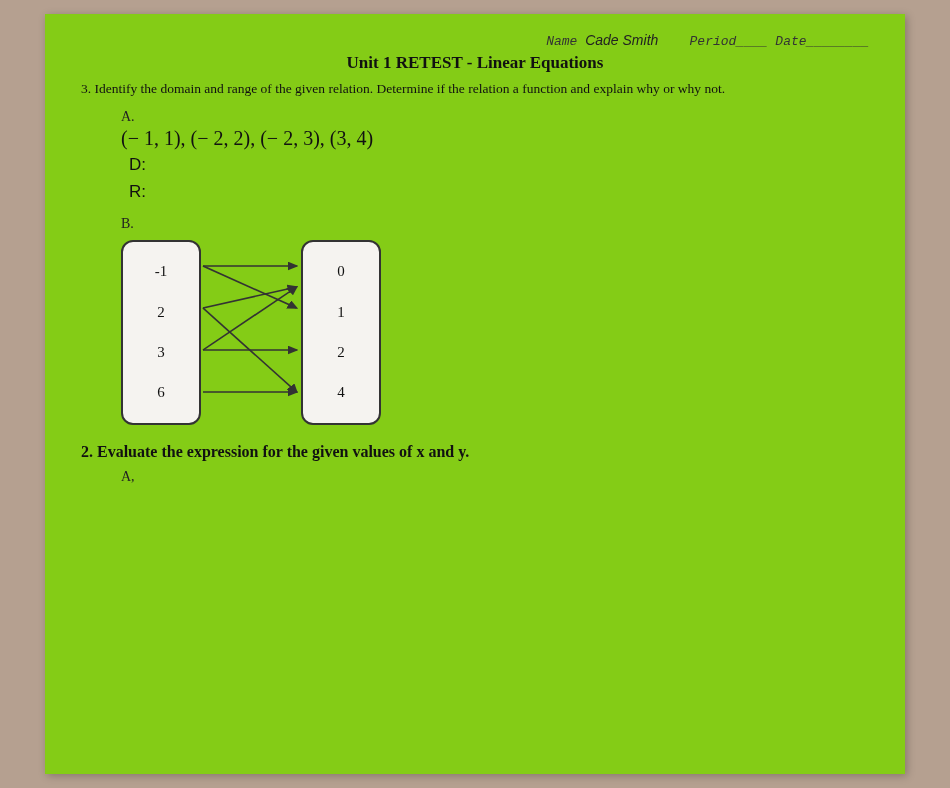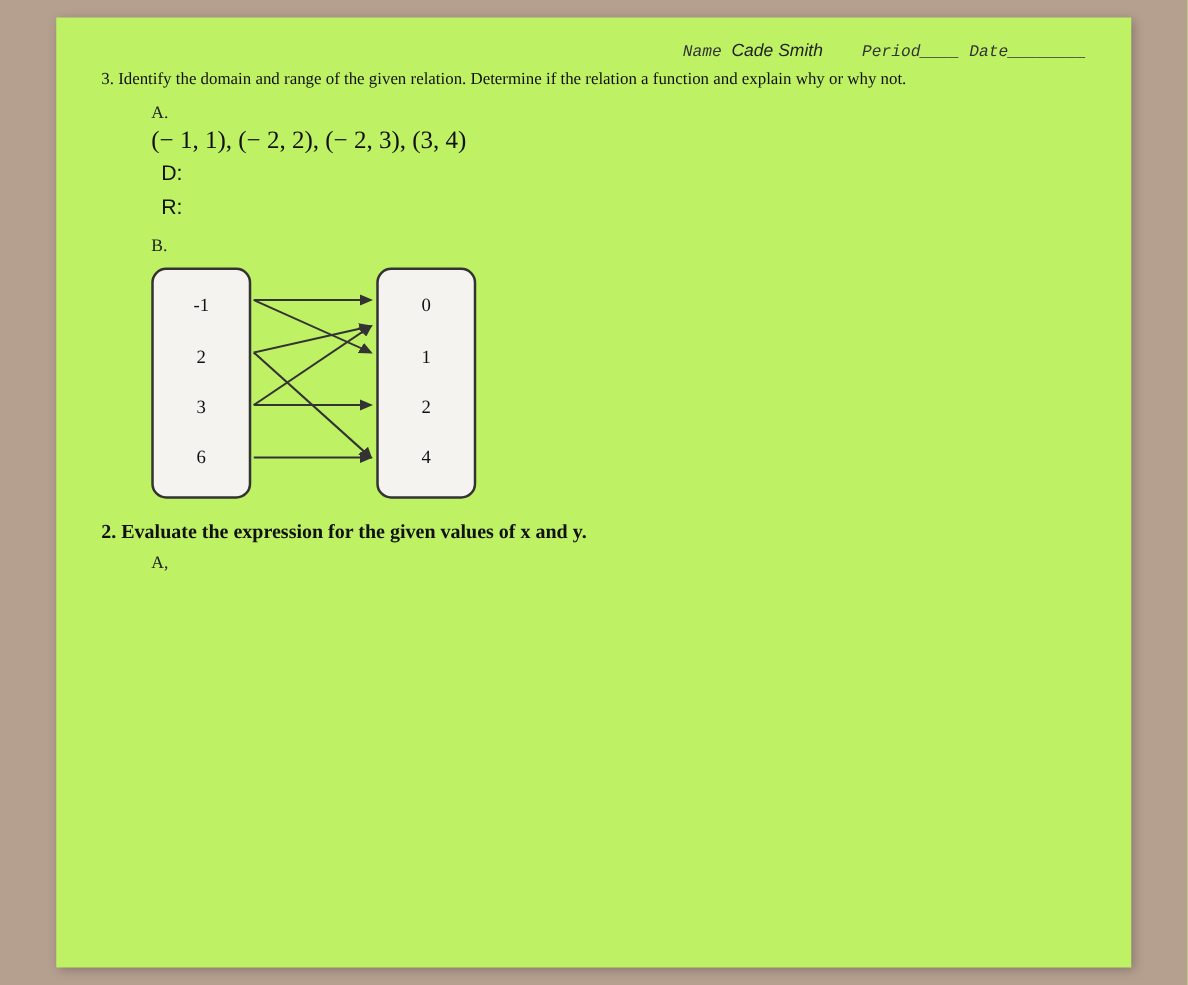--- a/index.html
+++ b/index.html
@@ -8,21 +8,21 @@
       background-color: #b5a090;
       display: flex;
       justify-content: center;
       align-items: flex-start;
       width: 950px;
       min-height: 788px;
       font-family: 'Times New Roman', Times, serif;
     }
 
     .paper {
-      background-color: #bef264;
+      background-color: #84cc16;
       width: 860px;
       min-height: 760px;
       margin-top: 14px;
       padding: 18px 36px 36px 36px;
       position: relative;
       box-shadow: 2px 2px 8px rgba(0,0,0,0.25);
     }
 
     .header-area {
       display: flex;
@@ -173,20 +173,21 @@
   <div class="header-area">
     <div class="name-period-date">
       <span>Name</span>
       <span class="handwritten">Cade Smith</span>
       &nbsp;&nbsp;
       <span>Period</span>____
       <span>Date</span>________
     </div>
   </div>
 
+  <div class="title-line">Unit 1 RETEST  -  Linear Equations</div>
 
   <div class="question-1-text">3.  Identify the domain and range of the given relation.  Determine if the relation a function and explain why or why not.</div>
 
   <div class="part-a">
     <div class="part-label">A.</div>
     <div class="relation-set">(− 1, 1), (− 2, 2), (− 2, 3), (3, 4)</div>
     <div class="student-answer">
       <span>D:</span>
     </div>
     <div class="student-answer">

